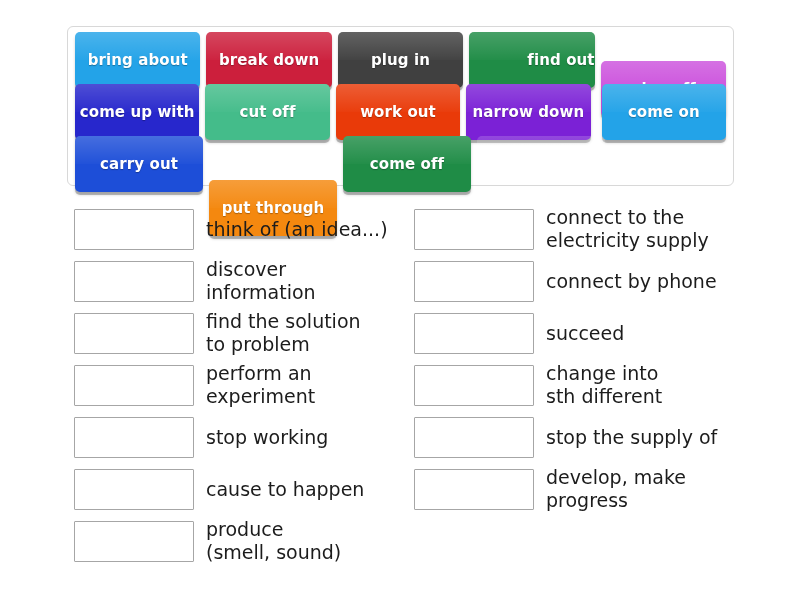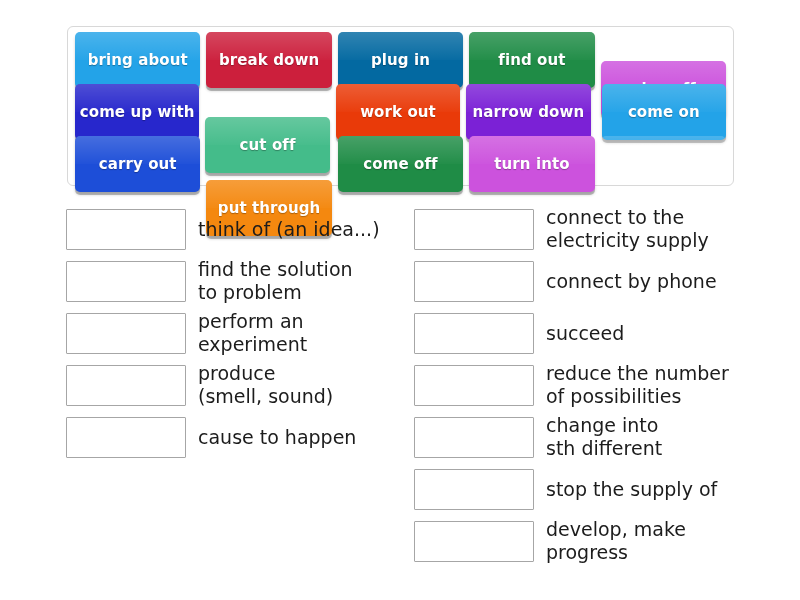--- a/index.html
+++ b/index.html
@@ -63,21 +63,21 @@
   .tile.empty {
     background: transparent !important;
     box-shadow: none;
   }
 
   
   .column {
     position: absolute;
     top: 203px;
   }
-  #column-left  { left: 66px; }
+  #column-left  { left: 74px; }
   #column-right { left: 414px; }
 
   .answer-row {
     height: 52px;
     display: flex;
     align-items: center;
   }
   .drop-box {
     width: 120px;
     height: 41px;
@@ -103,35 +103,35 @@
 <body>
 
 <div id="tile-bank">
   <div class="tile-row">
     <div class="tile" style="background: rgb(35, 163, 232);">
         <span>bring about</span>
       </div>
     <div class="tile" style="background: rgb(204, 31, 60); text-align: center;">
         <span>break down</span>
       </div>
-    <div class="tile" style="background: #0369a1;">
+    <div class="tile" style="background: #404040;">
         <span>plug in</span>
       </div>
-    <div class="tile" style="background: rgb(31, 140, 70);">
+    <div class="tile" style="background: rgb(31, 140, 70); justify-content: flex-end;">
         <span>find out</span>
       </div>
     <div class="tile" style="background: rgb(204, 82, 221); margin-top: 29px;">
         <span>give off</span>
       </div>
   </div>
   <div class="tile-row">
     <div class="tile" style="background: rgb(39, 39, 204);">
         <span>come up with</span>
       </div>
-    <div class="tile" style="background: rgb(68, 188, 138); margin-top: 33px;">
+    <div class="tile" style="background: rgb(68, 188, 138);">
         <span>cut off</span>
       </div>
     <div class="tile" style="background: rgb(233, 58, 9); align-items: center;">
         <span>work out</span>
       </div>
     <div class="tile" style="background: rgb(123, 33, 214); text-align: right;">
         <span>narrow down</span>
       </div>
     <div class="tile" style="background: rgb(35, 163, 232); margin-left: 8px;">
         <span>come on</span>
@@ -140,74 +140,75 @@
   <div class="tile-row">
     <div class="tile" style="background: #1d4ed8;">
         <span>carry out</span>
       </div>
     <div class="tile" style="background: rgb(244, 136, 15); margin-top: 44px;">
         <span>put through</span>
       </div>
     <div class="tile" style="background: rgb(31, 140, 70);">
         <span>come off</span>
       </div>
-    <div class="tile" style="background: rgb(204, 82, 221);">
-        <span>turn into</span>
-      </div>
     <div class="tile empty"></div>
   </div>
 </div>
 
 <div class="column" id="column-left">
   <div class="answer-row">
     <div class="drop-box"></div>
     <div class="definition">think of (an idea...)</div>
+  </div>
+  <div class="answer-row">
+    <div class="drop-box"></div>
+    <div class="definition">discover
+information</div>
   </div>
   <div class="answer-row">
     <div class="drop-box"></div>
     <div class="definition">find the solution
 to problem</div>
   </div>
   <div class="answer-row">
     <div class="drop-box"></div>
     <div class="definition">perform an
 experiment</div>
   </div>
   <div class="answer-row">
     <div class="drop-box"></div>
+    <div class="definition">stop working</div>
+  </div>
+  <div class="answer-row">
+    <div class="drop-box"></div>
+    <div class="definition">cause to happen</div>
+  </div>
+  <div class="answer-row">
+    <div class="drop-box"></div>
     <div class="definition">produce
 (smell, sound)</div>
   </div>
-  <div class="answer-row">
-    <div class="drop-box"></div>
-    <div class="definition">cause to happen</div>
-  </div>
 </div>
 
 <div class="column" id="column-right">
   <div class="answer-row">
     <div class="drop-box"></div>
     <div class="definition">connect to the
 electricity supply</div>
   </div>
   <div class="answer-row">
     <div class="drop-box"></div>
     <div class="definition">connect by phone</div>
   </div>
   <div class="answer-row">
     <div class="drop-box"></div>
     <div class="definition">succeed</div>
   </div>
   <div class="answer-row">
     <div class="drop-box"></div>
-    <div class="definition">reduce the number
-of possibilities</div>
-  </div>
-  <div class="answer-row">
-    <div class="drop-box"></div>
     <div class="definition">change into
 sth different</div>
   </div>
   <div class="answer-row">
     <div class="drop-box"></div>
     <div class="definition">stop the supply of</div>
   </div>
   <div class="answer-row">
     <div class="drop-box"></div>
     <div class="definition">develop, make

